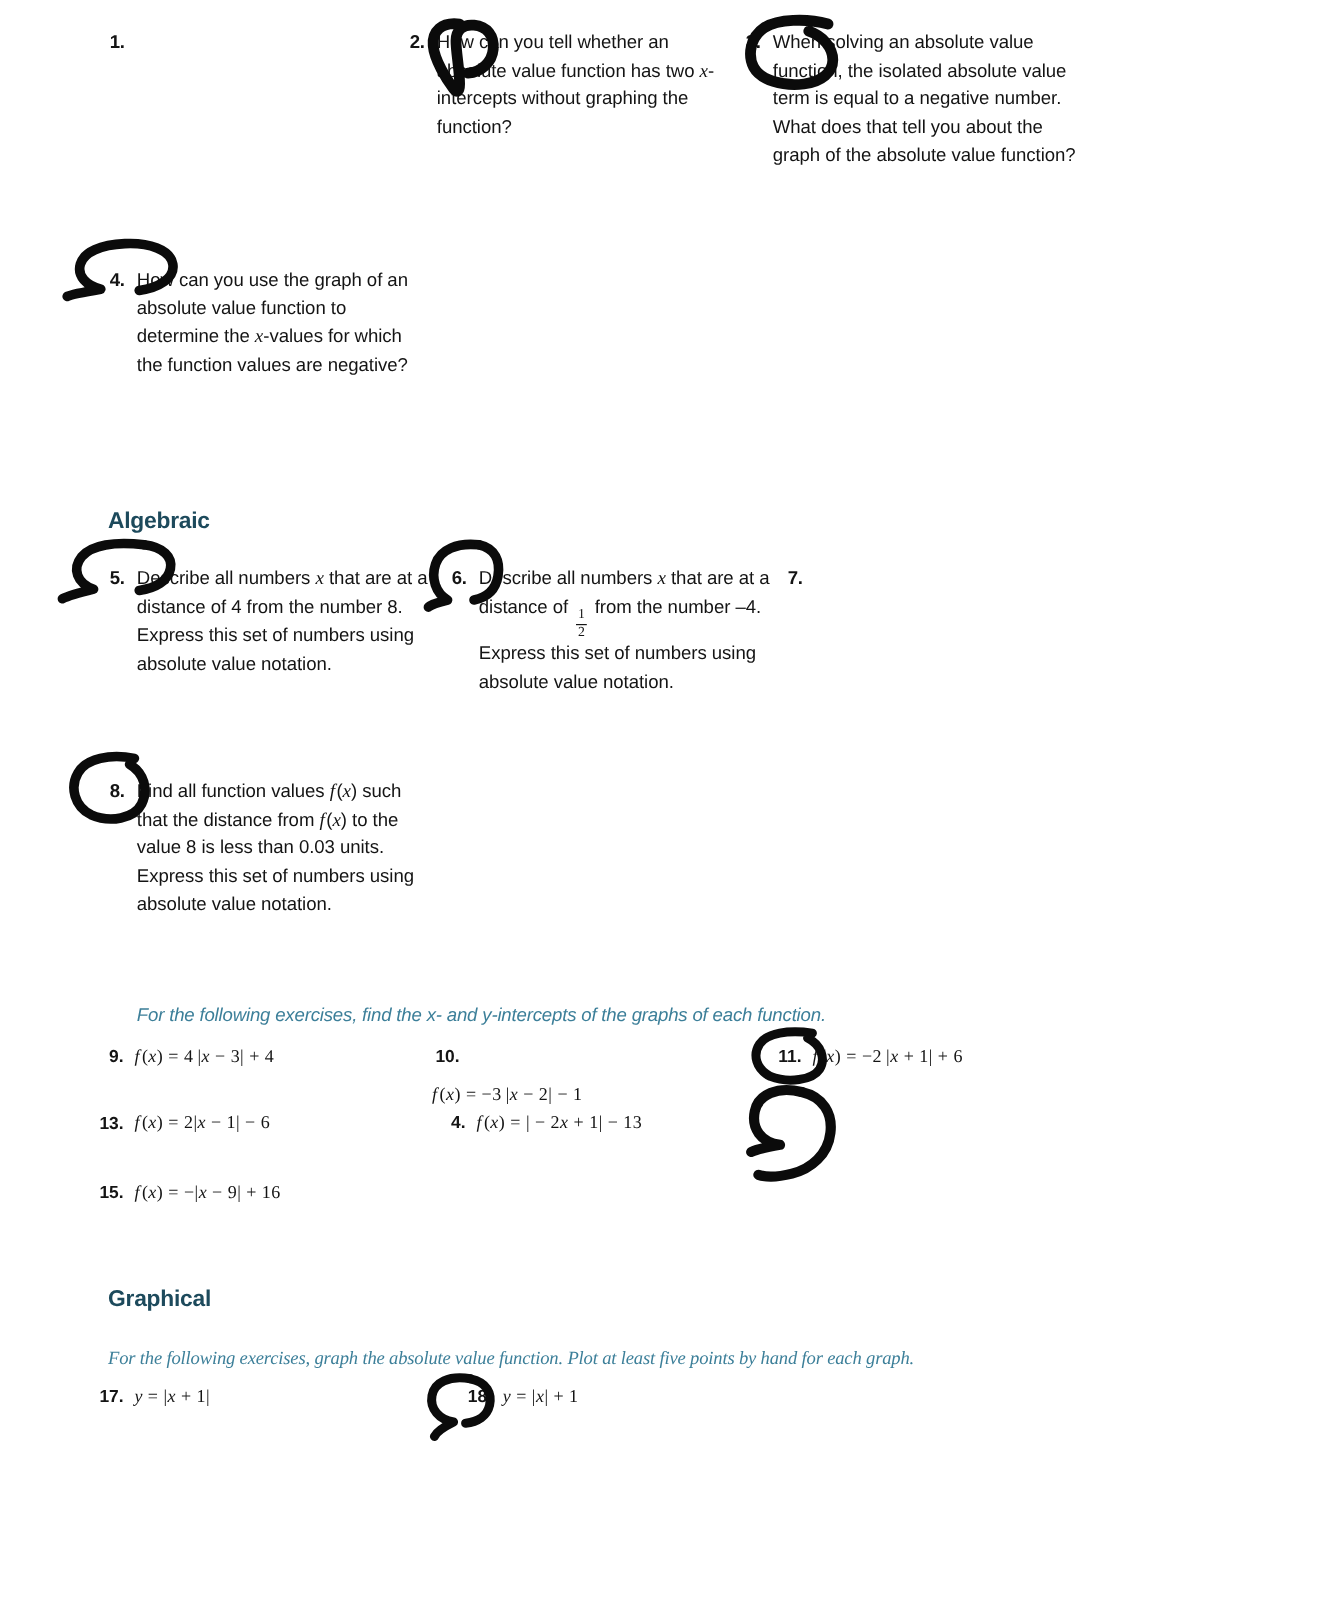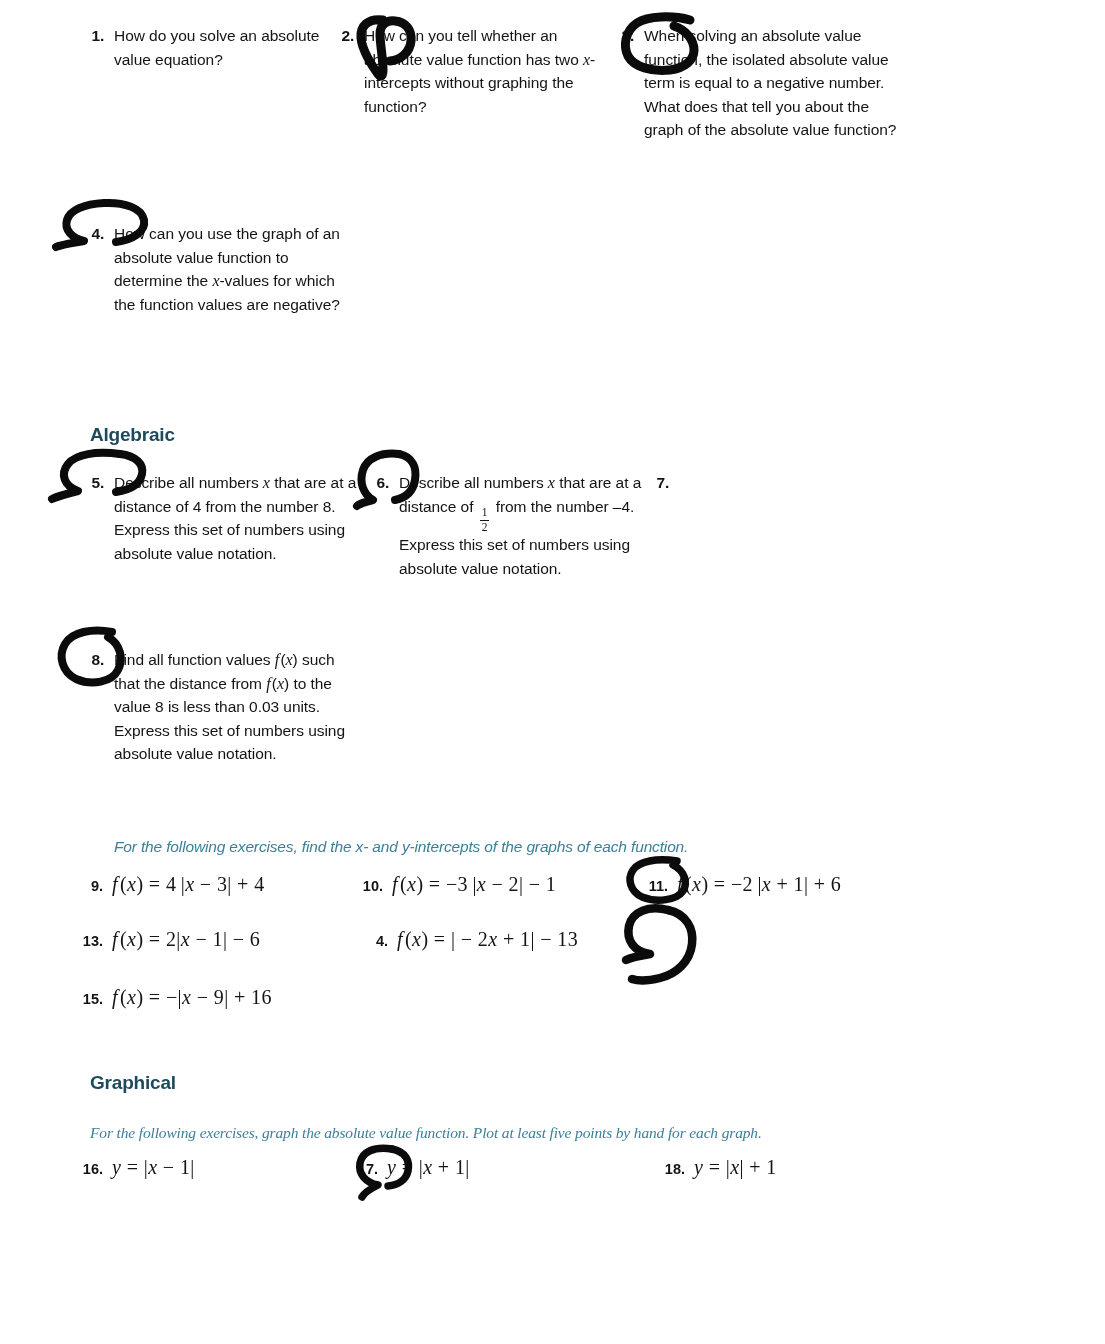--- a/index.html
+++ b/index.html
@@ -90,21 +90,21 @@
     font-weight: bold;
     font-size: 14.5px;
     width: 32px;
     flex: 0 0 32px;
     text-align: right;
     padding-right: 9px;
     box-sizing: border-box;
   }
   .mexpr {
     font-family: "Liberation Serif", serif;
-    font-size: 20px;
+    font-size: 15px;
     white-space: nowrap;
     letter-spacing: 0.4px;
   }
   .mexpr i { font-style: italic; }
 
   
   .annot {
     position: absolute;
     pointer-events: none;
   }
@@ -117,21 +117,20 @@
   }
 </style>
 </head>
 <body>
 
 <div class="page">
 
   <div class="qrow" style="left:80px; top:24px; width:950px;">
     <div class="qitem" style="width:250px;">
       <div class="qnum">1.</div>
-      <div class="qtext">How do you solve an absolute value equation?</div>
     </div>
     <div class="qitem" style="width:280px;">
       <div class="qnum">2.</div>
       <div class="qtext">How can you tell whether an absolute value function has two <span class="it">x</span>-intercepts without graphing the function?</div>
     </div>
     <div class="qitem" style="width:290px;">
       <div class="qnum">3.</div>
       <div class="qtext">When solving an absolute value function, the isolated absolute value term is equal to a negative number. What does that tell you about the graph of the absolute value function?</div>
     </div>
   </div>
@@ -169,32 +168,32 @@
     </div>
   </div>
 
   <div class="direction" style="left:90px; top:838px;margin-left:24px;">For the following exercises, find the x- and y-intercepts of the graphs of each function.</div>
 
   <div class="mathrow" style="left:80px; top:873px; width:960px;">
     <div class="mathitem" style="width:280px;">
       <div class="mnum">9.</div>
       <div class="mexpr"><i>f</i> (<i>x</i>) = 4 |<i>x</i> − 3| + 4</div>
     </div>
-    <div class="mathitem" style="width:285px;">
+    <div class="mathitem" style="width:285px;flex-direction:column;">
       <div class="mnum">10.</div>
       <div class="mexpr"><i>f</i> (<i>x</i>) = −3 |<i>x</i> − 2| − 1</div>
     </div>
     <div class="mathitem" style="width:290px;">
       <div class="mnum">11.</div>
       <div class="mexpr"><i>f</i> (<i>x</i>) = −2 |<i>x</i> + 1| + 6</div>
     </div>
   </div>
 
   <div class="mathrow" style="left:80px; top:928px; width:960px;">
-    <div class="mathitem" style="width:285px;">
+    <div class="mathitem" style="width:285px;align-items:center;">
       <div class="mnum">13.</div>
       <div class="mexpr"><i>f</i> (<i>x</i>) = 2|<i>x</i> − 1| − 6</div>
     </div>
     <div class="mathitem" style="width:290px;">
       <div class="mnum">4.</div>
       <div class="mexpr"><i>f</i> (<i>x</i>) = | − 2<i>x</i> + 1| − 13</div>
     </div>
   </div>
 
   <div class="mathrow" style="left:80px; top:986px; width:300px;">
@@ -202,24 +201,20 @@
       <div class="mnum">15.</div>
       <div class="mexpr"><i>f</i> (<i>x</i>) = −|<i>x</i> − 9| + 16</div>
     </div>
   </div>
 
   <div class="section-head" style="left:90px; top:1072px;">Graphical</div>
 
   <div class="direction" style="left:90px; top:1124px;font-family:Liberation Serif, serif;">For the following exercises, graph the absolute value function. Plot at least five points by hand for each graph.</div>
 
   <div class="mathrow" style="left:80px; top:1156px; width:960px;">
-    <div class="mathitem" style="width:275px;">
-      <div class="mnum">16.</div>
-      <div class="mexpr"><i>y</i> = |<i>x</i> − 1|</div>
-    </div>
     <div class="mathitem" style="width:285px;">
       <div class="mnum">17.</div>
       <div class="mexpr"><i>y</i> = |<i>x</i> + 1|</div>
     </div>
     <div class="mathitem" style="width:290px;margin-left:22px;">
       <div class="mnum">18.</div>
       <div class="mexpr"><i>y</i> = |<i>x</i>| + 1</div>
     </div>
   </div>
 

